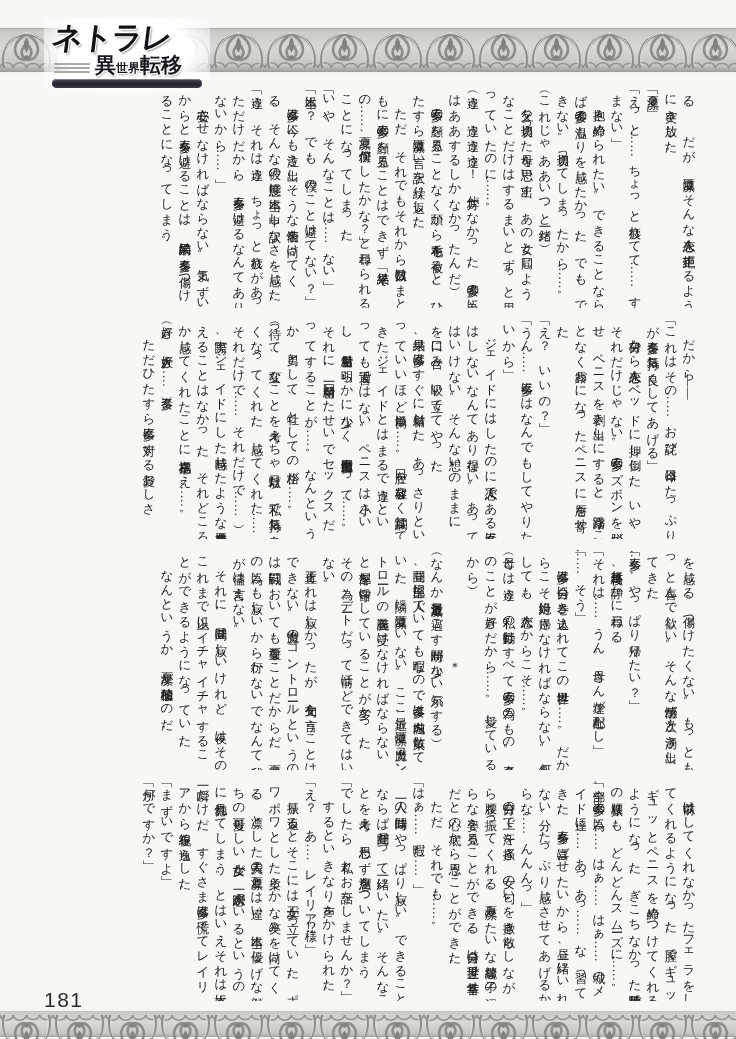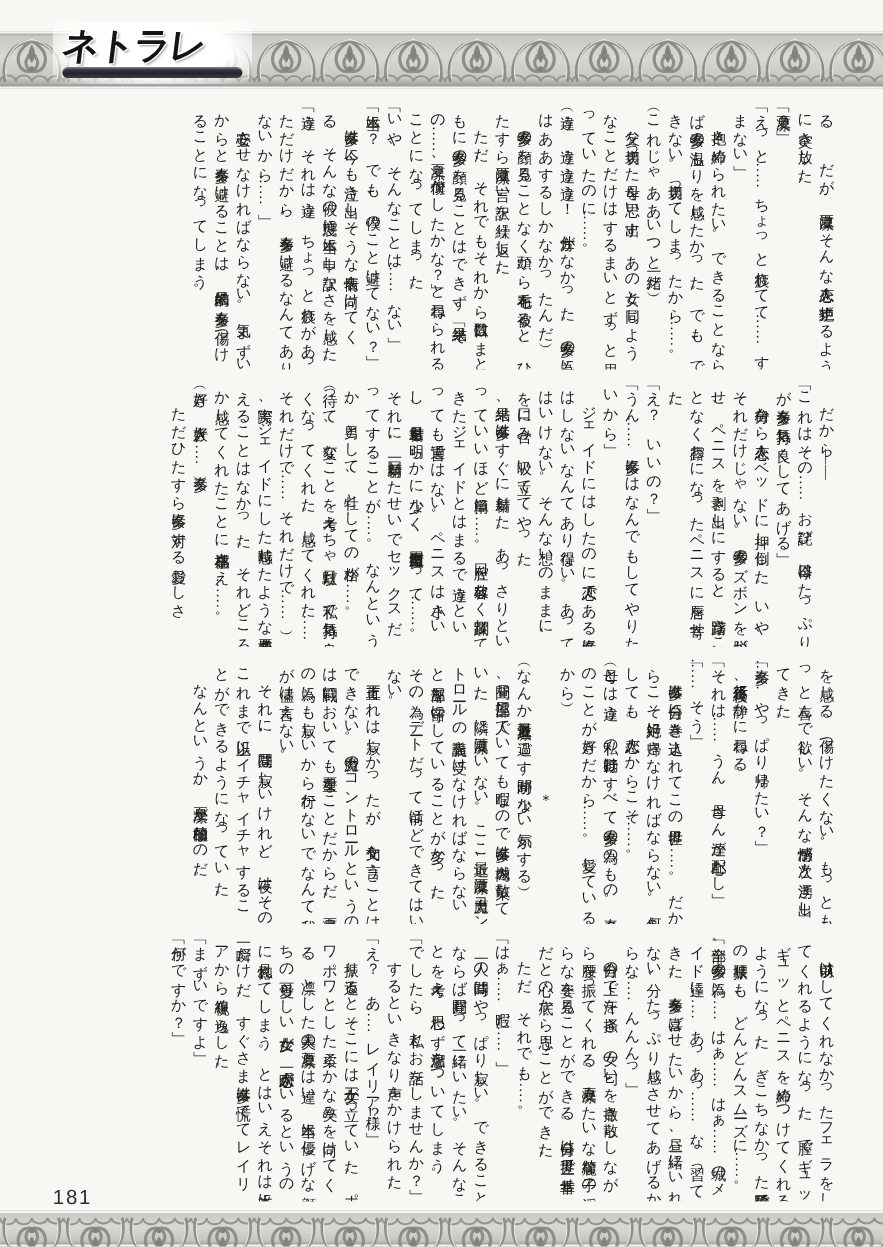--- a/index.html
+++ b/index.html
@@ -49,21 +49,21 @@
     width:660px;height:222px;margin-bottom:9px;overflow:hidden;
     font-size:12.5px;line-height:18px;letter-spacing:0.5px;
     color:#1c1c1c;
   }
   .band p{margin:0;padding:0;}
   .band p.sep{text-align:center;letter-spacing:0;}
   
   .pageno{
     position:absolute;left:44px;top:988px;z-index:2;
     font-family:"Liberation Sans","DejaVu Sans",sans-serif;
-    font-size:17px;letter-spacing:1.5px;color:#2c2c2c;
+    font-size:21px;letter-spacing:1.5px;color:#2c2c2c;
   }
 </style>
 </head>
 <body>
 
 <div class="page">
 
   <svg width="0" height="0" style="position:absolute" aria-hidden="true">
     <defs>
       <g id="frz">
@@ -92,20 +92,28 @@
         <use href="#frz" x="477"></use>
         <use href="#frz" x="530"></use>
         <use href="#frz" x="583"></use>
         <use href="#frz" x="636"></use>
         <use href="#frz" x="689"></use>
       </svg>
   </div>
 
   <div class="logo">
     <div class="logo-kana">ネトラレ</div>
+    <div class="logo-subrow">
+      <span class="logo-roman">
+          <i></i>
+          <i></i>
+          <i></i>
+        </span>
+      <span class="logo-sub"><span class="big">異</span><span class="small">世界</span><span class="big">転移</span></span>
+    </div>
     <div class="logo-banner"></div>
   </div>
 
   <div class="textarea">
     <div class="band">
         <p>る。　だが、夏凛はそんな恋人を拒絶するように突き放した。</p>
         <p>「夏凛？」</p>
         <p>「えっと……ちょっと疲れてて……すまない」</p>
         <p>　抱き締められたい。できることならば奏多の温もりを感じたかった。でも、できない。裏切ってしまったから……。</p>
         <p>（これじゃああいつと一緒だ）</p>

